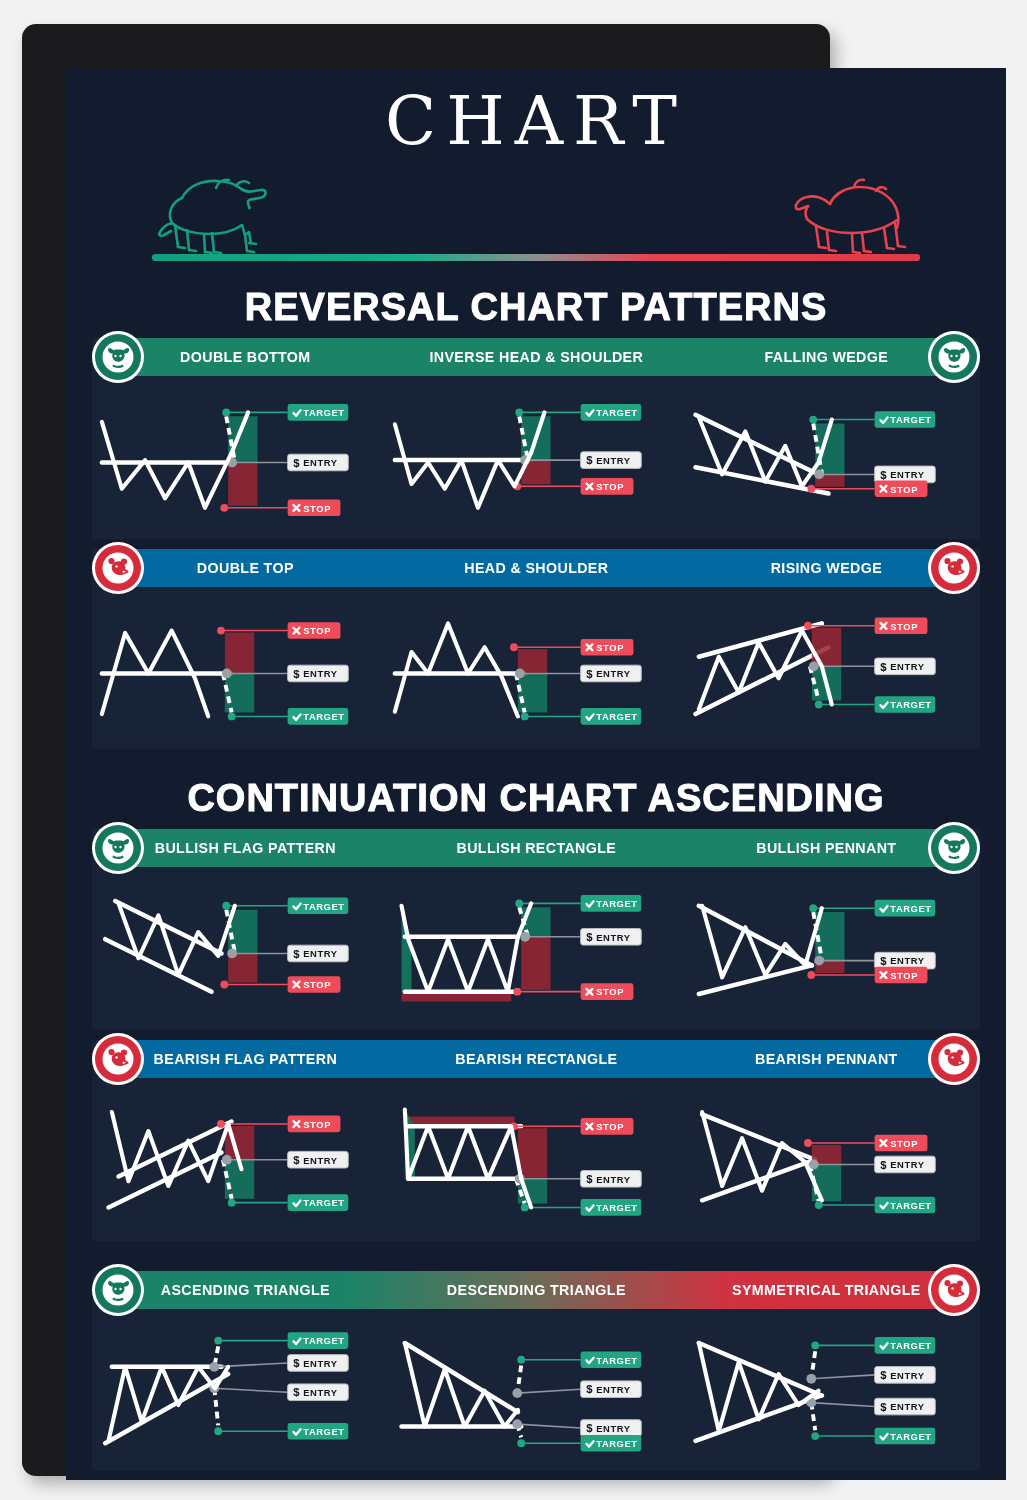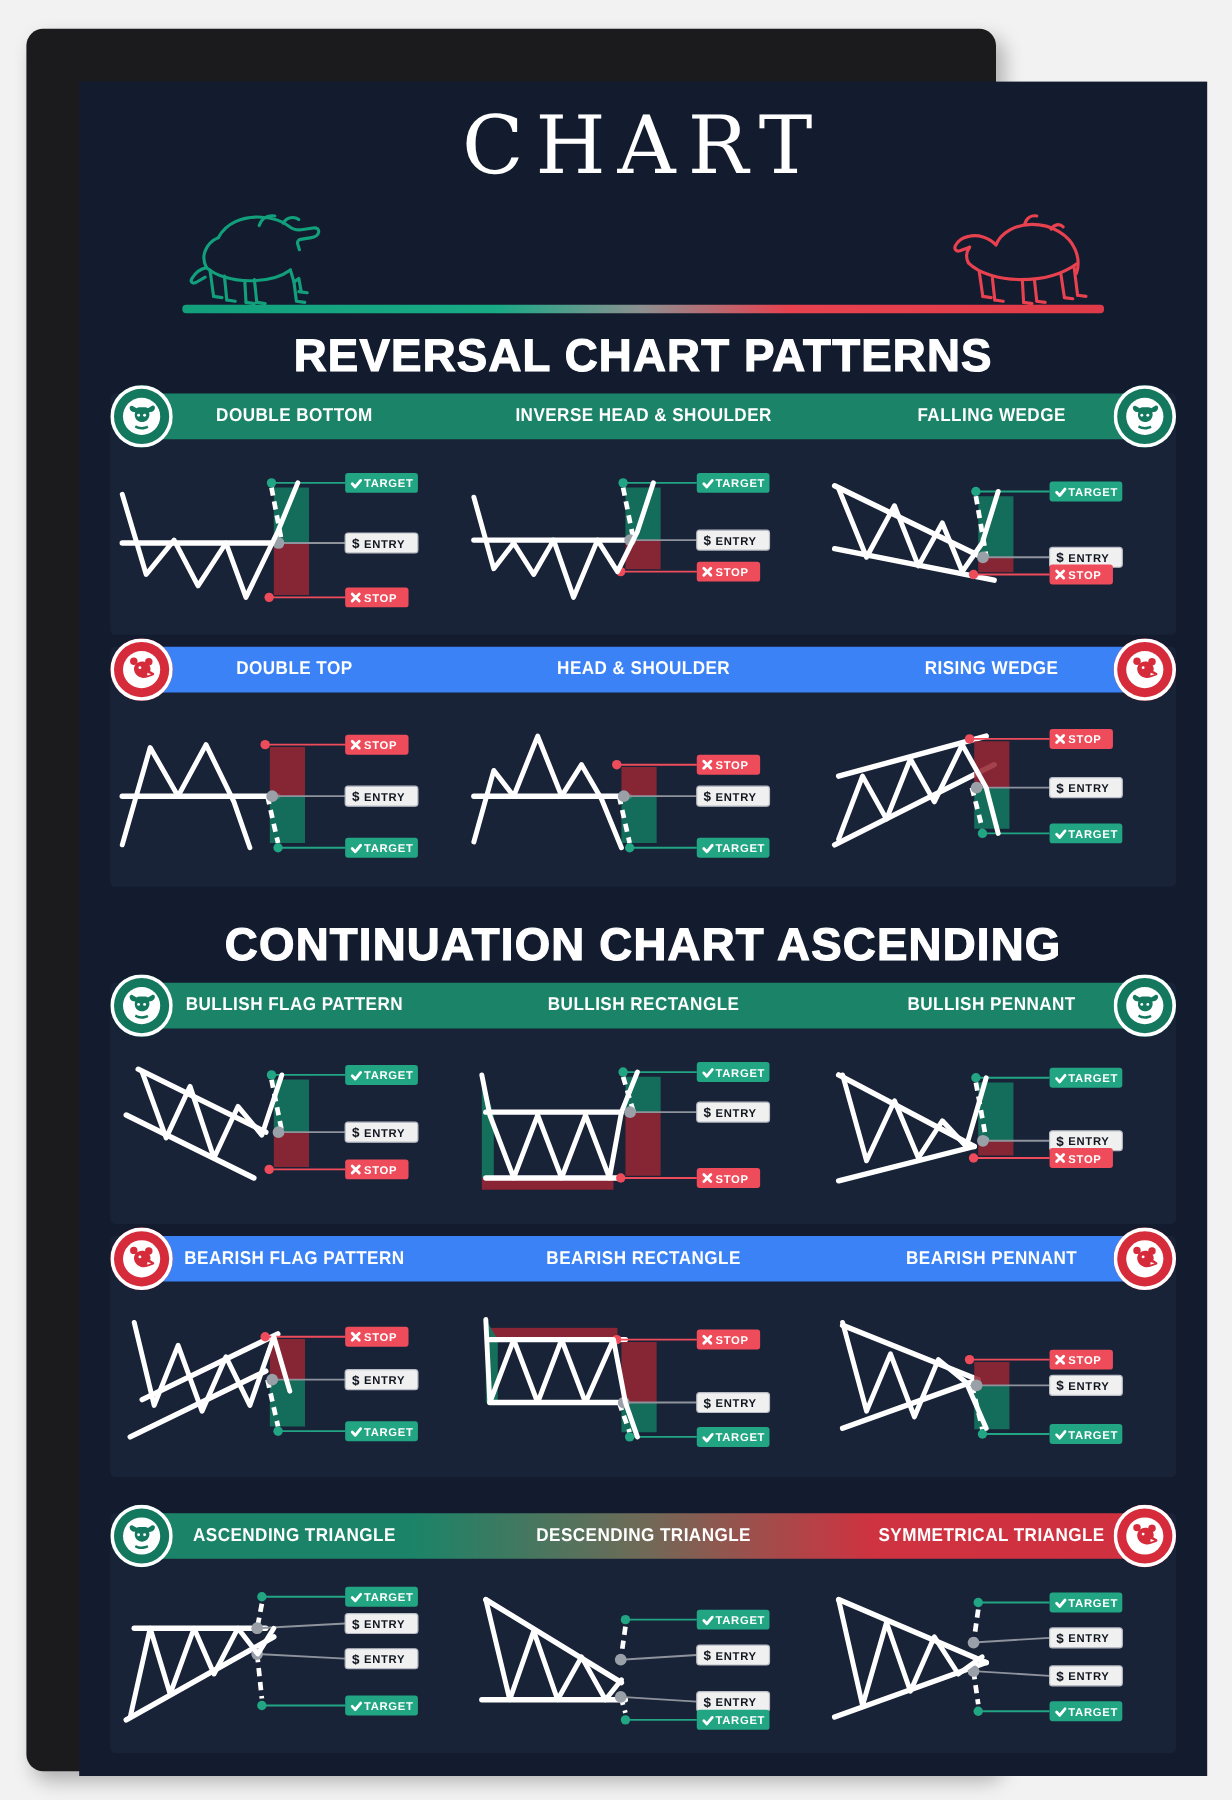--- a/index.html
+++ b/index.html
@@ -45,21 +45,21 @@
     -webkit-text-stroke:1px #fff;
   }
   .panel{
     position:relative;margin:0 26px;background:#192338;border-radius:4px;
   }
   .bar{
     position:relative;height:38px;margin:0 8px;display:flex;align-items:center;
     border-radius:4px;z-index:3;
   }
   .bar.bull{background:#1b8468;}
-  .bar.bear{background:#3b82f6;}
+  .bar.bear{background:#0369a1;}
   .bar.mixed{background:linear-gradient(90deg,#1b8468 0%,#1b8468 28%,#6f6a57 50%,#cf3240 72%,#d0303f 100%);}
   .bar .cell{
     flex:1;text-align:center;color:#ffffff;font-weight:700;
     font-size:15.5px;letter-spacing:.4px;
     transform:scaleX(.92);white-space:nowrap;
   }
   .endcap{
     position:absolute;width:52px;height:52px;border-radius:50%;
     top:-7px;z-index:4;display:flex;align-items:center;justify-content:center;
     box-shadow:0 0 0 3px #ffffff inset;
@@ -108,21 +108,21 @@
           <path d="M22 62l3 21M33 68l2 18M58 70l1 18M68 69l2 18M90 64l3 20M101 58l3 24"></path>
           <path d="M25 83l7 1M35 86l7 1M59 88l7 1M70 87l7 1M93 84l7 1M104 82l7 1"></path>
           <path d="M60 23c1-5 5-8 10-7M82 27c2-4 7-5 10-2"></path>
         </g>
       </svg>
 
       <div id="title-rule"></div>
     </div>
 
     <div id="sections-host">
-        <div class="section" style="margin-top: 10px;">
+        <div class="section" style="margin-top: 20px;">
           <div class="section-title">REVERSAL CHART PATTERNS</div>
           <div class="panel" style="margin-top: 12px;">
             <div class="bar bull">
               <div class="endcap l bull">
                 <svg width="34" height="34" viewBox="0 0 34 34">
     <circle cx="17" cy="17" r="15.5" fill="#ffffff"></circle>
     <g fill="#14785f">
       <path d="M7 10c0-1.6 1.4-2.4 2.6-1.7l3.2 1.9c.6-.5 1.5-.8 2.4-.8h4.6c1 0 1.9.3 2.5.9l3.1-2c1.3-.8 2.8 0 2.7 1.6-.1 1.9-1.6 3.3-3.5 3.5l-1.4.2c.3.8.4 1.7.3 2.6-.4 3.3-3.3 5.8-6.7 5.5-3.3-.3-5.7-3-5.5-6.3 0-.7.2-1.3.4-1.9l-1.2-.1C8.6 13.2 7.1 11.8 7 10z"></path>
       <path d="M12.2 24.4c1.4.9 3.1 1.4 4.9 1.4 1.7 0 3.3-.4 4.6-1.2l1 1.8c-1.7 1-3.6 1.5-5.6 1.5-2.1 0-4.1-.6-5.8-1.6z"></path>
       <circle cx="14.5" cy="16" r="1.2" fill="#ffffff"></circle>

